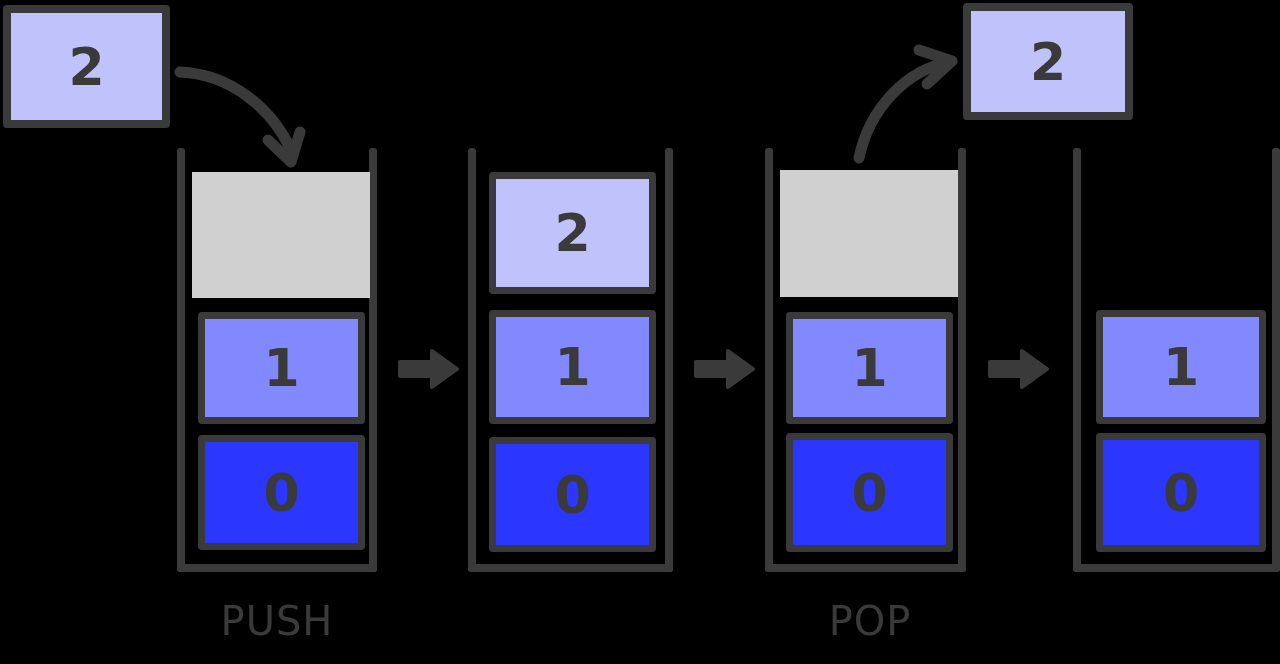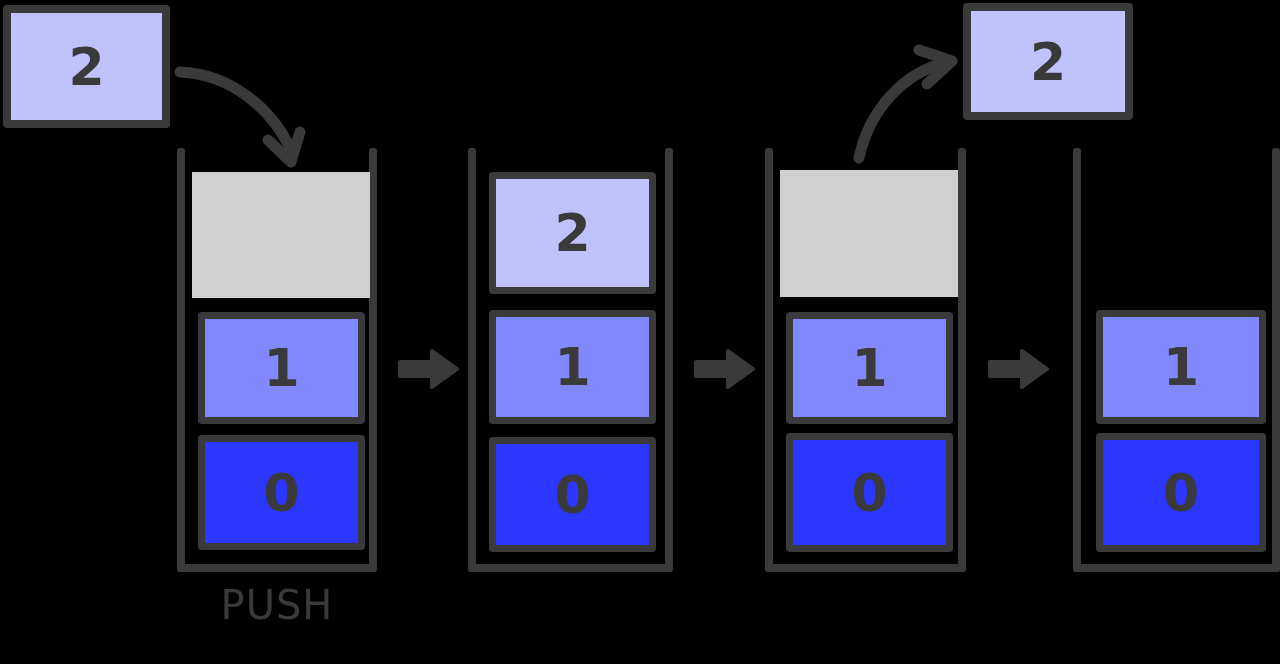--- a/index.html
+++ b/index.html
@@ -88,20 +88,21 @@
 
   
   .caption {
     position: absolute;
     color: #3a3a3a;
     font-size: 40px;
     font-weight: normal;
     letter-spacing: 1px;
     white-space: nowrap;
     text-align: center;
+    margin-top: 16px;
   }
 </style>
 </head>
 <body>
 
 <div id="canvas">
 
   <div class="float-box" style="left:3px; top:5px; width:167px; height:123px; background:#c0c2fb;">
     <span>2</span>
   </div>
@@ -164,20 +165,23 @@
       <span></span>
     </div>
     <div class="cell" style="left:21px; top:164px; width:167px; height:112px; background:#8289ff;">
       <span>1</span>
     </div>
     <div class="cell" style="left:21px; top:285px; width:167px; height:119px; background:#2b36ff;">
       <span>0</span>
     </div>
   </div>
 
+  <div class="caption" style="left:775px; top:582px; width:190px;">
+    <span>POP</span>
+  </div>
 
   <svg class="curve-arrow" style="left:845px; top:40px; width:125px; height:125px;" viewBox="0 0 125 125">
     <path d="M 14 118 C 24 70, 60 30, 105 22" stroke="#3a3a3a" stroke-width="11" fill="none" stroke-linecap="round"></path>
     <path d="M 74 10 L 107 21 L 82 44" stroke="#3a3a3a" stroke-width="11" fill="none" stroke-linecap="round" stroke-linejoin="round"></path>
   </svg>
 
   <div class="float-box" style="left:963px; top:3px; width:170px; height:117px; background:#c0c2fb;">
     <span>2</span>
   </div>
 

